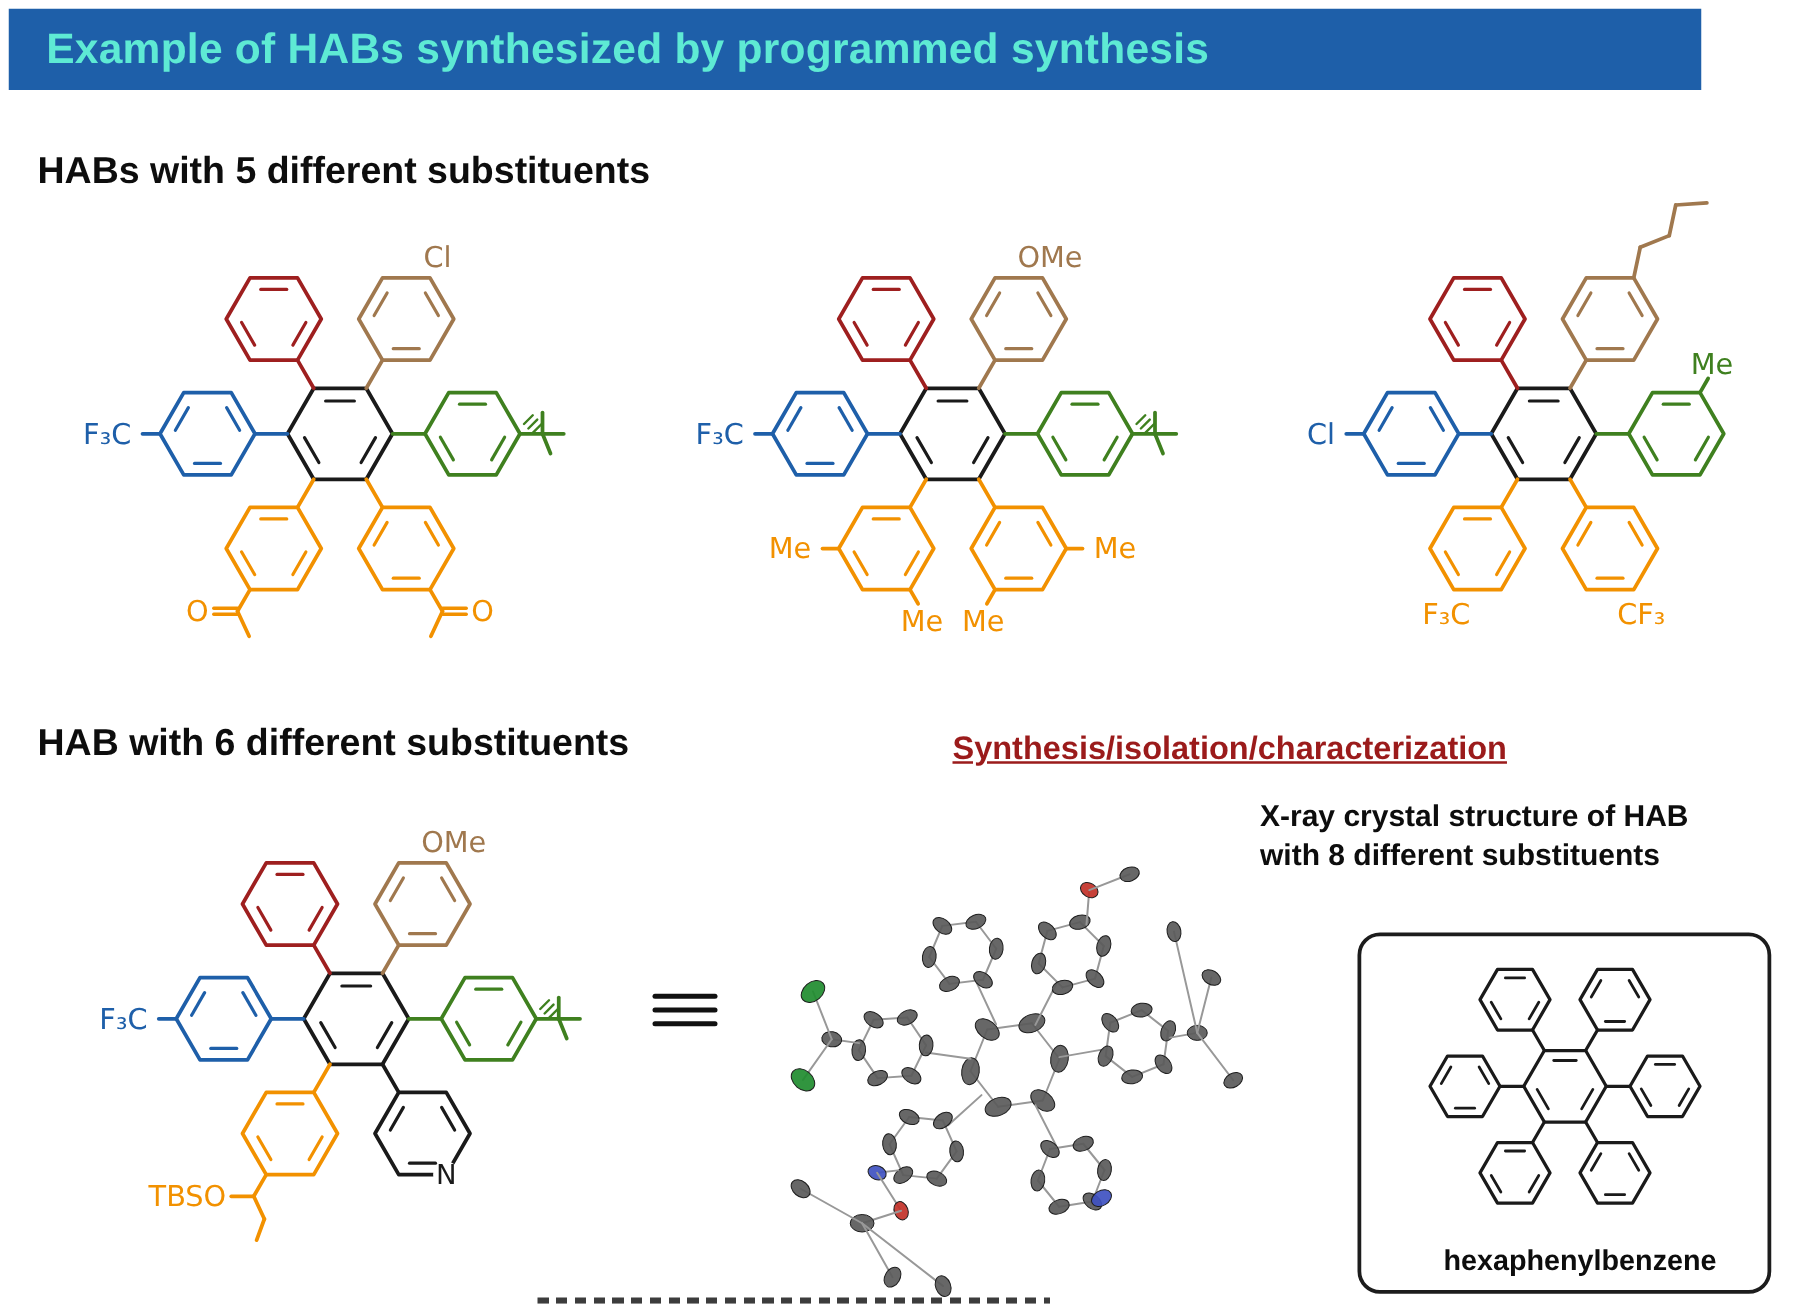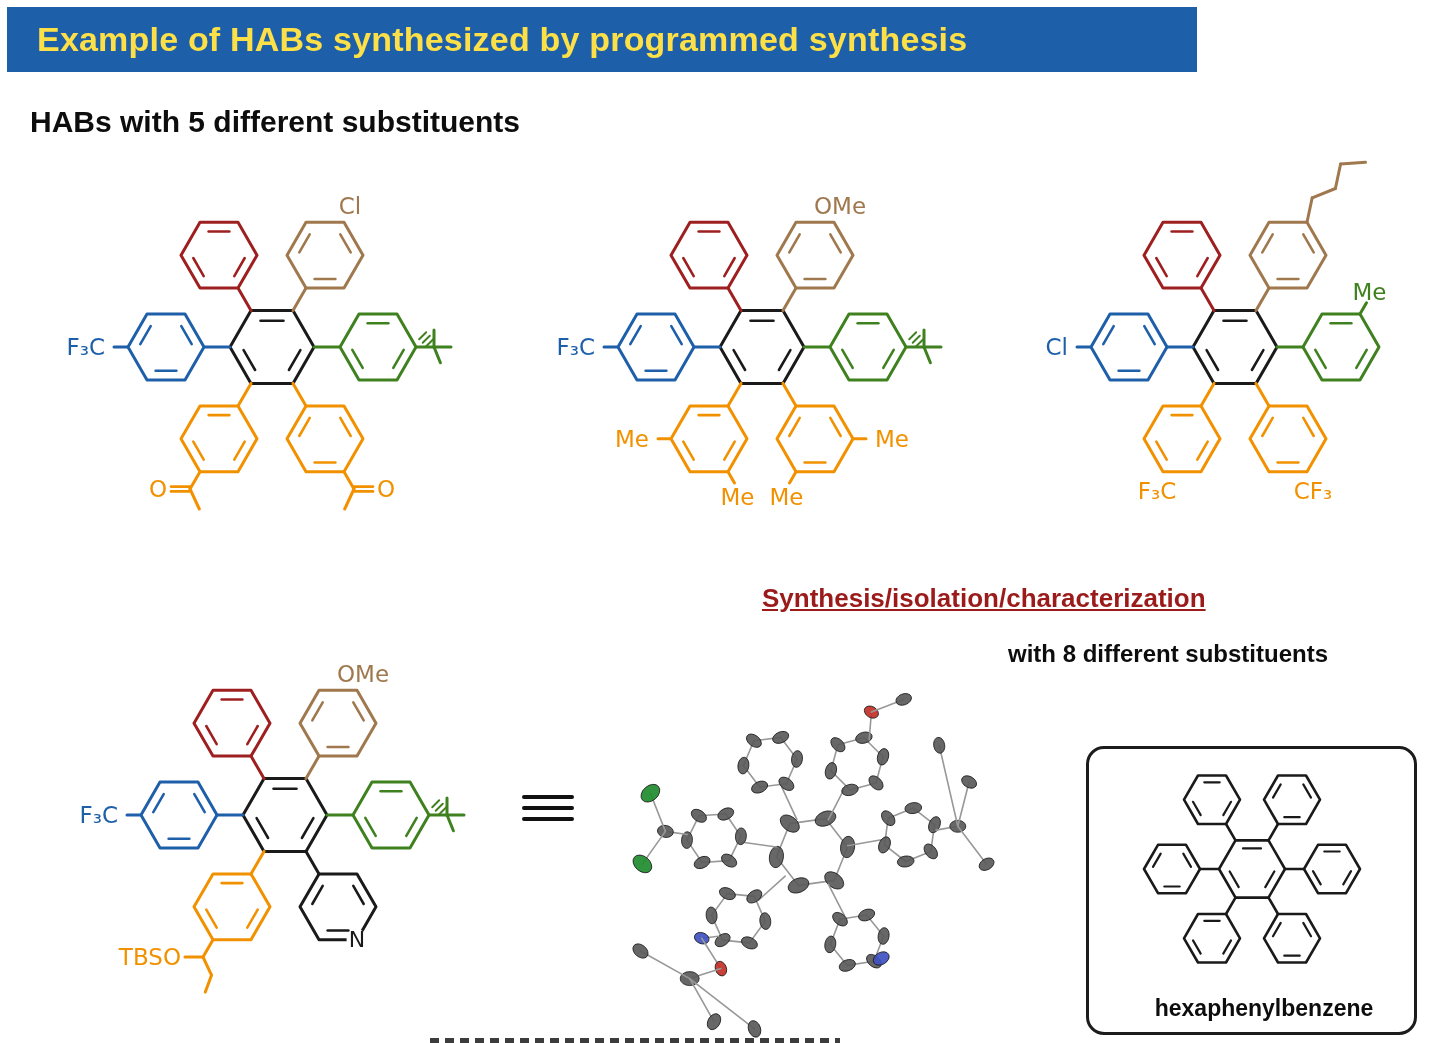--- a/index.html
+++ b/index.html
@@ -1,24 +1,24 @@
 <!DOCTYPE html>
 <html><head>
 <meta charset="utf-8">
 <style>
   *{box-sizing:border-box}
   body{margin:0;background:#ffffff}
   #root{position:relative;width:1440px;height:1043px;background:#fff;overflow:hidden;
         font-family:"Liberation Sans","DejaVu Sans",sans-serif;}
   #chem{position:absolute;left:0;top:0}
-  .header{position:absolute;left:7px;top:7px;width:1190px;height:65px;background:#1E5FA9;
-          color:#fde047;display:flex;align-items:center;padding-left:30px;
+  .header{position:absolute;left:7px;top:7px;width:1354px;height:65px;background:#1E5FA9;
+          color:#5eead4;display:flex;align-items:center;padding-left:30px;
           font-size:34px;font-weight:700;letter-spacing:.2px}
   .h1{position:absolute;font-size:30px;font-weight:700;color:#0d0d0d;white-space:nowrap}
-  .five{left:30px;top:105px}
+  .five{left:30px;top:120px}
   .six{left:30px;top:578px}
   .synth{position:absolute;left:762px;top:583px;font-size:26px;font-weight:700;white-space:nowrap}
   .xcap{position:absolute;left:1008px;top:638px;font-size:24px;font-weight:700;line-height:31px;color:#0d0d0d}
   .hexbox{position:absolute;left:1086px;top:746px;width:331px;height:289px;
           border:3px solid #1c1c1c;border-radius:18px;background:transparent}
   .hexlabel{position:absolute;left:1086px;top:995px;width:356px;text-align:center;
             font-size:23px;font-weight:700;color:#0d0d0d}
   .crop{position:absolute;left:430px;top:1038px;width:410px;height:5px;opacity:.85;
         background:repeating-linear-gradient(90deg,#1a1a1a 0 9px,transparent 9px 15px)}
 </style>
@@ -400,24 +400,26 @@
         <line x1="957.8" y1="826.3" x2="939.2" y2="745.3" stroke="#989898" stroke-width="1.6" stroke-linecap="round"></line>
         <ellipse cx="939.2" cy="745.3" rx="8" ry="5.5" fill="#5A5A5A" fill-opacity="0.92" stroke="#1d1d1d" stroke-width="0.8" transform="rotate(80 939.2 745.3)"></ellipse>
       </g>
     </svg>
 
   <div class="header" style="background: rgb(30, 95, 169);">
     <span>Example of HABs synthesized by programmed synthesis</span>
   </div>
 
   <div class="h1 five">HABs with 5 different substituents</div>
+  <div class="h1 six">HAB with 6 different substituents</div>
 
   <div class="synth" style="color: rgb(155, 27, 27); text-decoration: underline;">Synthesis/isolation/characterization</div>
 
   <div class="xcap">
+    <div>X-ray crystal structure of HAB</div>
     <div>with 8 different substituents</div>
   </div>
 
   <div class="hexbox"></div>
   <div class="hexlabel">hexaphenylbenzene</div>
 
   <div class="crop"></div>
 </div>
 
 </body></html>

